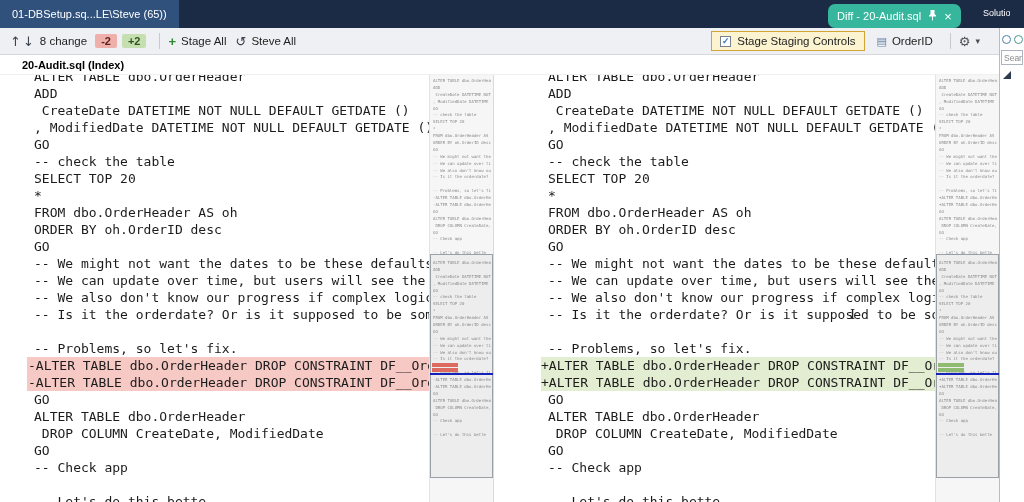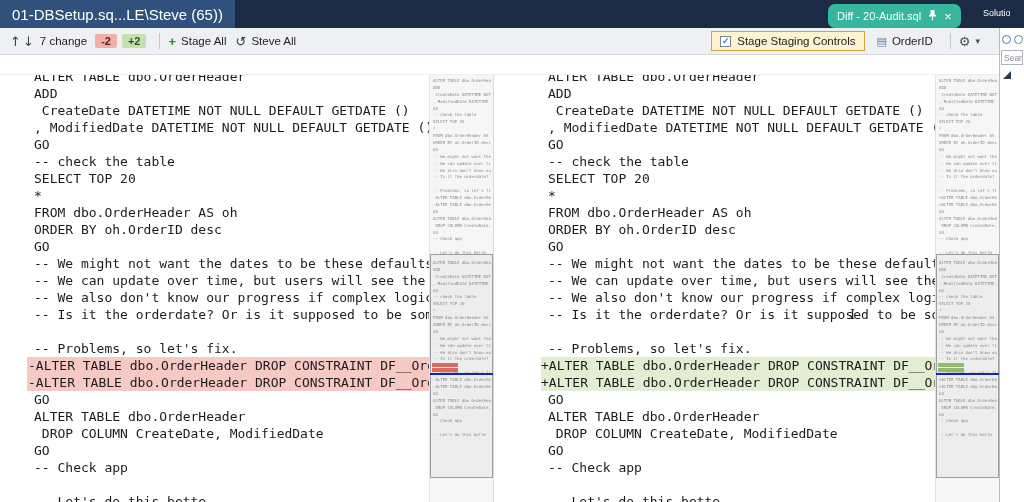--- a/index.html
+++ b/index.html
@@ -3,21 +3,21 @@
 <meta charset="utf-8">
 <style>
   * { margin:0; padding:0; box-sizing:border-box; }
   html,body { width:1024px; height:502px; overflow:hidden; background:#fff;
               font-family:"Liberation Sans", sans-serif; }
   .app { position:relative; width:1024px; height:502px; overflow:hidden; background:#fff; }
 
   
   .titlebar { position:absolute; top:0; left:0; width:1024px; height:28px; background:#1b2b45; }
   .win-tab { position:absolute; left:0; top:0; height:28px; background:#2f517c; color:#fff;
-             font-size:15px; display:flex; align-items:center; padding:0 12px; white-space:nowrap; }
+             font-size:11px; display:flex; align-items:center; padding:0 12px; white-space:nowrap; }
   .doc-tab { position:absolute; left:828px; top:4px; height:24px; background:var(--tab_accent,#36b69c);
              color:#fff; font-size:11px; display:flex; align-items:center; gap:7px; padding:0 9px; white-space:nowrap;border-radius:7px; }
   .doc-tab .close { font-size:13px; line-height:1; }
   .side-title { position:absolute; right:14px; top:8px; width:27px; overflow:hidden;
                 color:#fff; font-size:9px; white-space:nowrap; }
 
   
   .toolbar { position:absolute; top:28px; left:0; width:999px; height:27px; background:#eef0f3;
              border-bottom:1px solid #d5d7dd; display:flex; align-items:center;
              font-size:11.5px; color:#1e1e1e; padding:0 10px; white-space:nowrap; }
@@ -108,21 +108,21 @@
           </svg>
       </span>
       <span class="close">×</span>
     </div>
     <div class="side-title">Solutio</div>
   </div>
 
   <div class="toolbar">
     <span class="arrow">↑</span>
     <span class="arrow">↓</span>
-    <span class="changes">7 change</span>
+    <span class="changes">8 change</span>
     <span class="badge del">-2</span>
     <span class="badge add">+2</span>
     <span class="sep"></span>
     <span class="tb-btn">
       <span class="plus">+</span>
       <span>Stage All</span>
     </span>
     <span class="tb-btn">
       <span class="undo-ic">↺</span>
       <span>Steve All</span>
@@ -137,20 +137,21 @@
       <span>OrderID</span>
     </span>
     <span class="sep"></span>
     <span class="tb-btn">
       <span class="gear">⚙</span>
       <span class="dd">▾</span>
     </span>
   </div>
 
   <div class="headers">
+    <div class="h-left">20-Audit.sql (Index)</div>
     <div class="h-gutter"></div>
   </div>
 
   <div class="diff-area">
 
     <div class="pane left">
       <div class="code">
           <div class="line">ALTER TABLE dbo.OrderHeader</div>
           <div class="line">ADD</div>
           <div class="line"> CreateDate DATETIME NOT NULL DEFAULT GETDATE ()</div>

